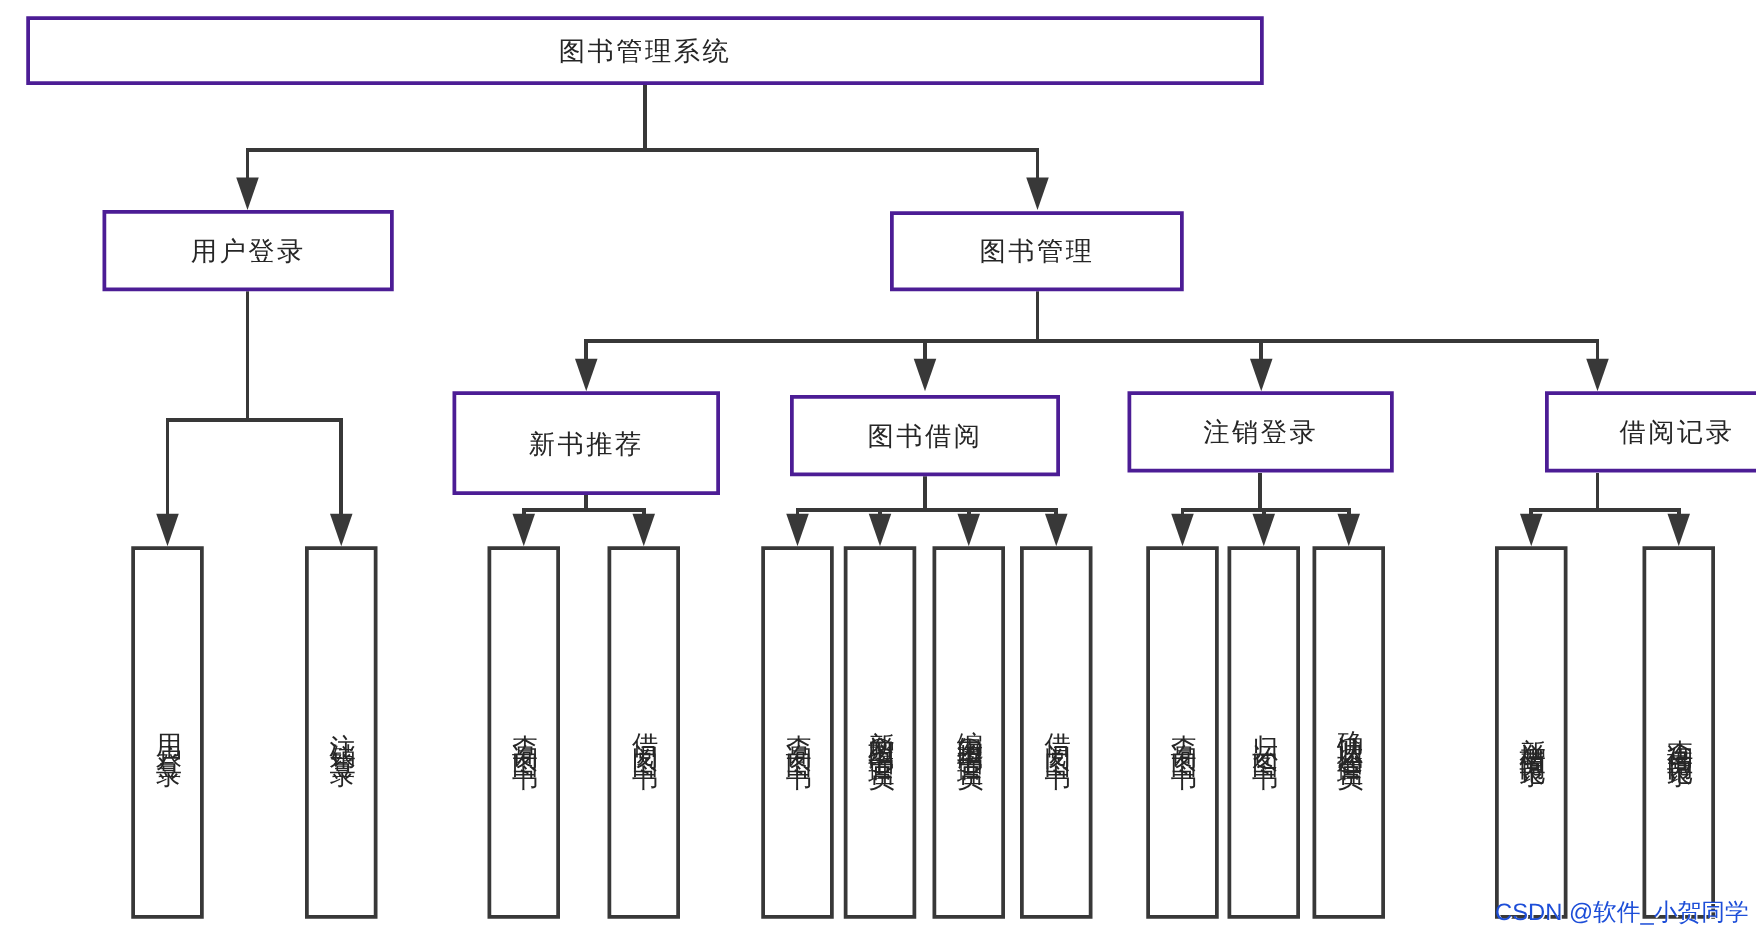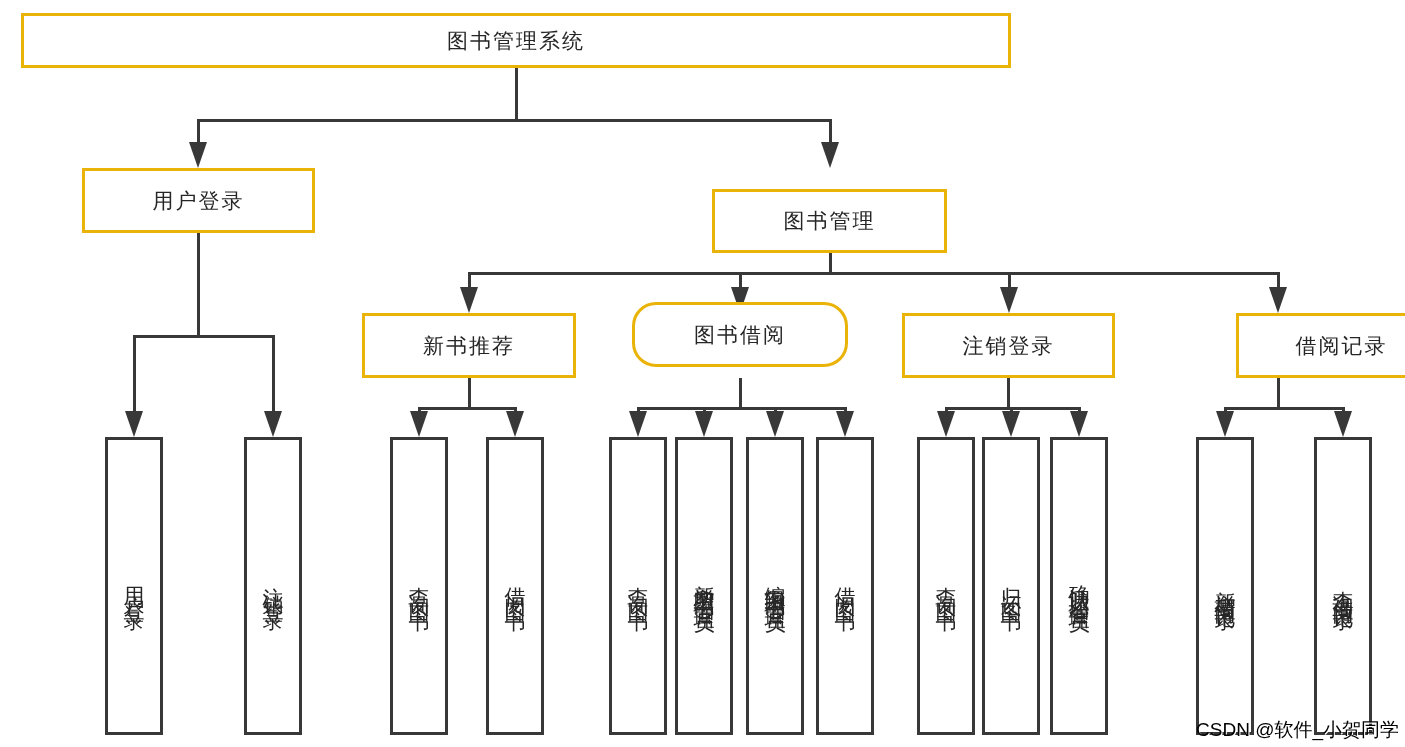--- a/index.html
+++ b/index.html
@@ -6,37 +6,37 @@
   #canvas{
     position:relative;
     width:1405px;height:747px;
     background:#ffffff;
     font-family:"Liberation Sans","DejaVu Sans",sans-serif;
     overflow:hidden;
   }
   #wires{position:absolute;left:0;top:0;pointer-events:none;}
   .hbox{
     position:absolute;box-sizing:border-box;
-    border:3px solid #eab308;background:#ffffff;
+    border:3px solid #4c1d95;background:#ffffff;
     display:flex;align-items:center;justify-content:center;
     font-size:21px;color:#262626;letter-spacing:2px;
     white-space:nowrap;
   }
   .vbox{
     position:absolute;box-sizing:border-box;
     border:3px solid #383838;background:#ffffff;
     display:flex;align-items:center;justify-content:center;
     writing-mode:vertical-rl;text-orientation:mixed;
     font-size:21px;color:#262626;letter-spacing:8px;
     overflow:hidden;
   }
   .vbox.long{letter-spacing:4px;}
   .watermark{
     position:absolute;right:6px;bottom:4px;
-    font-size:19px;color:#000000;
+    font-size:19px;color:#1d4ed8;
     text-shadow:1px 1px 0 #ffffff;
     white-space:nowrap;
   }
 </style>
 </head>
 <body>
 
 <div id="canvas">
 
   <svg id="wires" width="1405" height="747" viewBox="0 0 1405 747">
@@ -82,24 +82,24 @@
       <polygon points="1070,411 1088,411 1079,437"></polygon>
 
       <polygon points="1216,411 1234,411 1225,437"></polygon>
       <polygon points="1334,411 1352,411 1343,437"></polygon>
     </g>
   </svg>
 
   <div class="hbox" style="left:21px;top:13px;width:990px;height:55px;">图书管理系统</div>
 
   <div class="hbox" style="left:82px;top:168px;width:233px;height:65px;">用户登录</div>
-  <div class="hbox" style="left:712px;top:169px;width:235px;height:64px;margin-top:20px;">图书管理</div>
+  <div class="hbox" style="left:712px;top:169px;width:235px;height:64px;">图书管理</div>
 
-  <div class="hbox" style="left:362px;top:313px;width:214px;height:65px;">新书推荐</div>
-  <div class="hbox" style="left:632px;top:302px;width:216px;height:65px;border-radius:24px;">图书借阅</div>
+  <div class="hbox" style="left:362px;top:313px;width:214px;height:83px;">新书推荐</div>
+  <div class="hbox" style="left:632px;top:316px;width:216px;height:65px;">图书借阅</div>
   <div class="hbox" style="left:902px;top:313px;width:213px;height:65px;">注销登录</div>
   <div class="hbox" style="left:1236px;top:313px;width:211px;height:65px;">借阅记录</div>
 
   <div class="vbox" style="left:105px;top:437px;width:58px;height:298px;">用户登录</div>
   <div class="vbox" style="left:244px;top:437px;width:58px;height:298px;">注销登录</div>
 
   <div class="vbox" style="left:390px;top:437px;width:58px;height:298px;">查询图书</div>
   <div class="vbox" style="left:486px;top:437px;width:58px;height:298px;">借阅图书</div>
 
   <div class="vbox" style="left:609px;top:437px;width:58px;height:298px;">查询图书</div>

